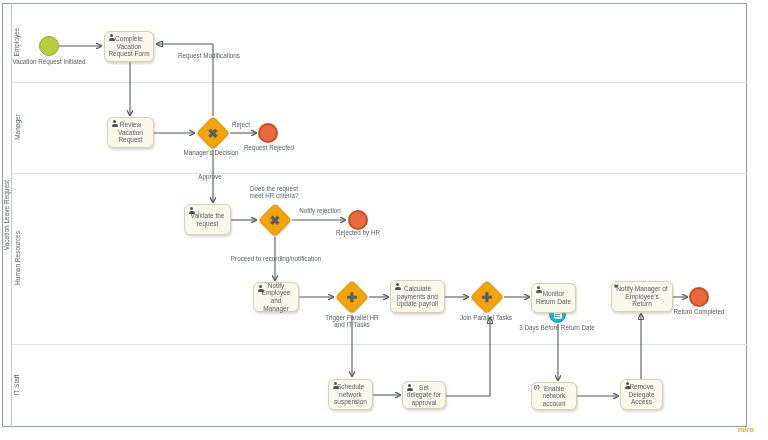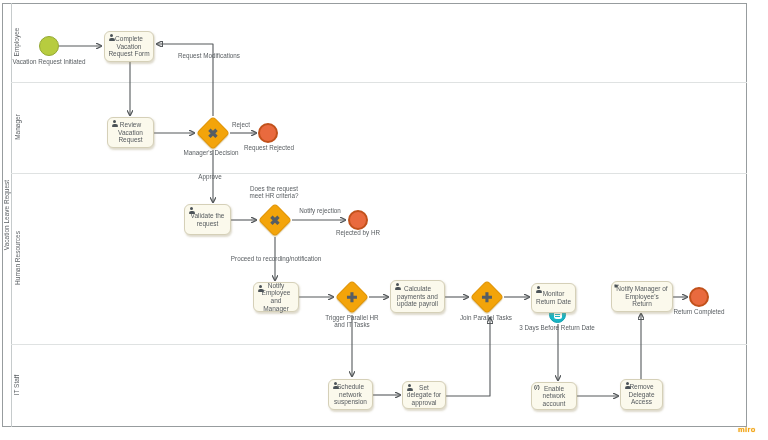--- a/index.html
+++ b/index.html
@@ -38,21 +38,21 @@
   .icon-list::before{content:"";position:absolute;left:1.5px;right:1.5px;top:2px;height:5px;
       background:repeating-linear-gradient(to bottom,#19b5c5 0,#19b5c5 1px,transparent 1px,transparent 2.2px);}
 
   
   .lbl{position:absolute;font-size:6.3px;color:#585d61;text-align:center;line-height:1.18;}
 
   
   svg.flows{position:absolute;left:0;top:0;}
   svg.flows path{fill:none;stroke:#54585b;stroke-width:1.1;stroke-linejoin:round;}
 
-  .watermark{position:absolute;left:738px;top:425px;font-size:7.5px;font-weight:bold;
+  .watermark{position:absolute;left:738px;top:425px;font-size:7.5px;font-weight:normal;
              color:#f2a71b;letter-spacing:.4px;text-shadow:0 0 1px rgba(242,167,27,.75);}
 </style>
 </head>
 <body>
 
 <div id="stage">
 
   <div class="pool"></div>
   <div class="pool-divider"></div>
   <div class="lane-line" style="top:82px"></div>

